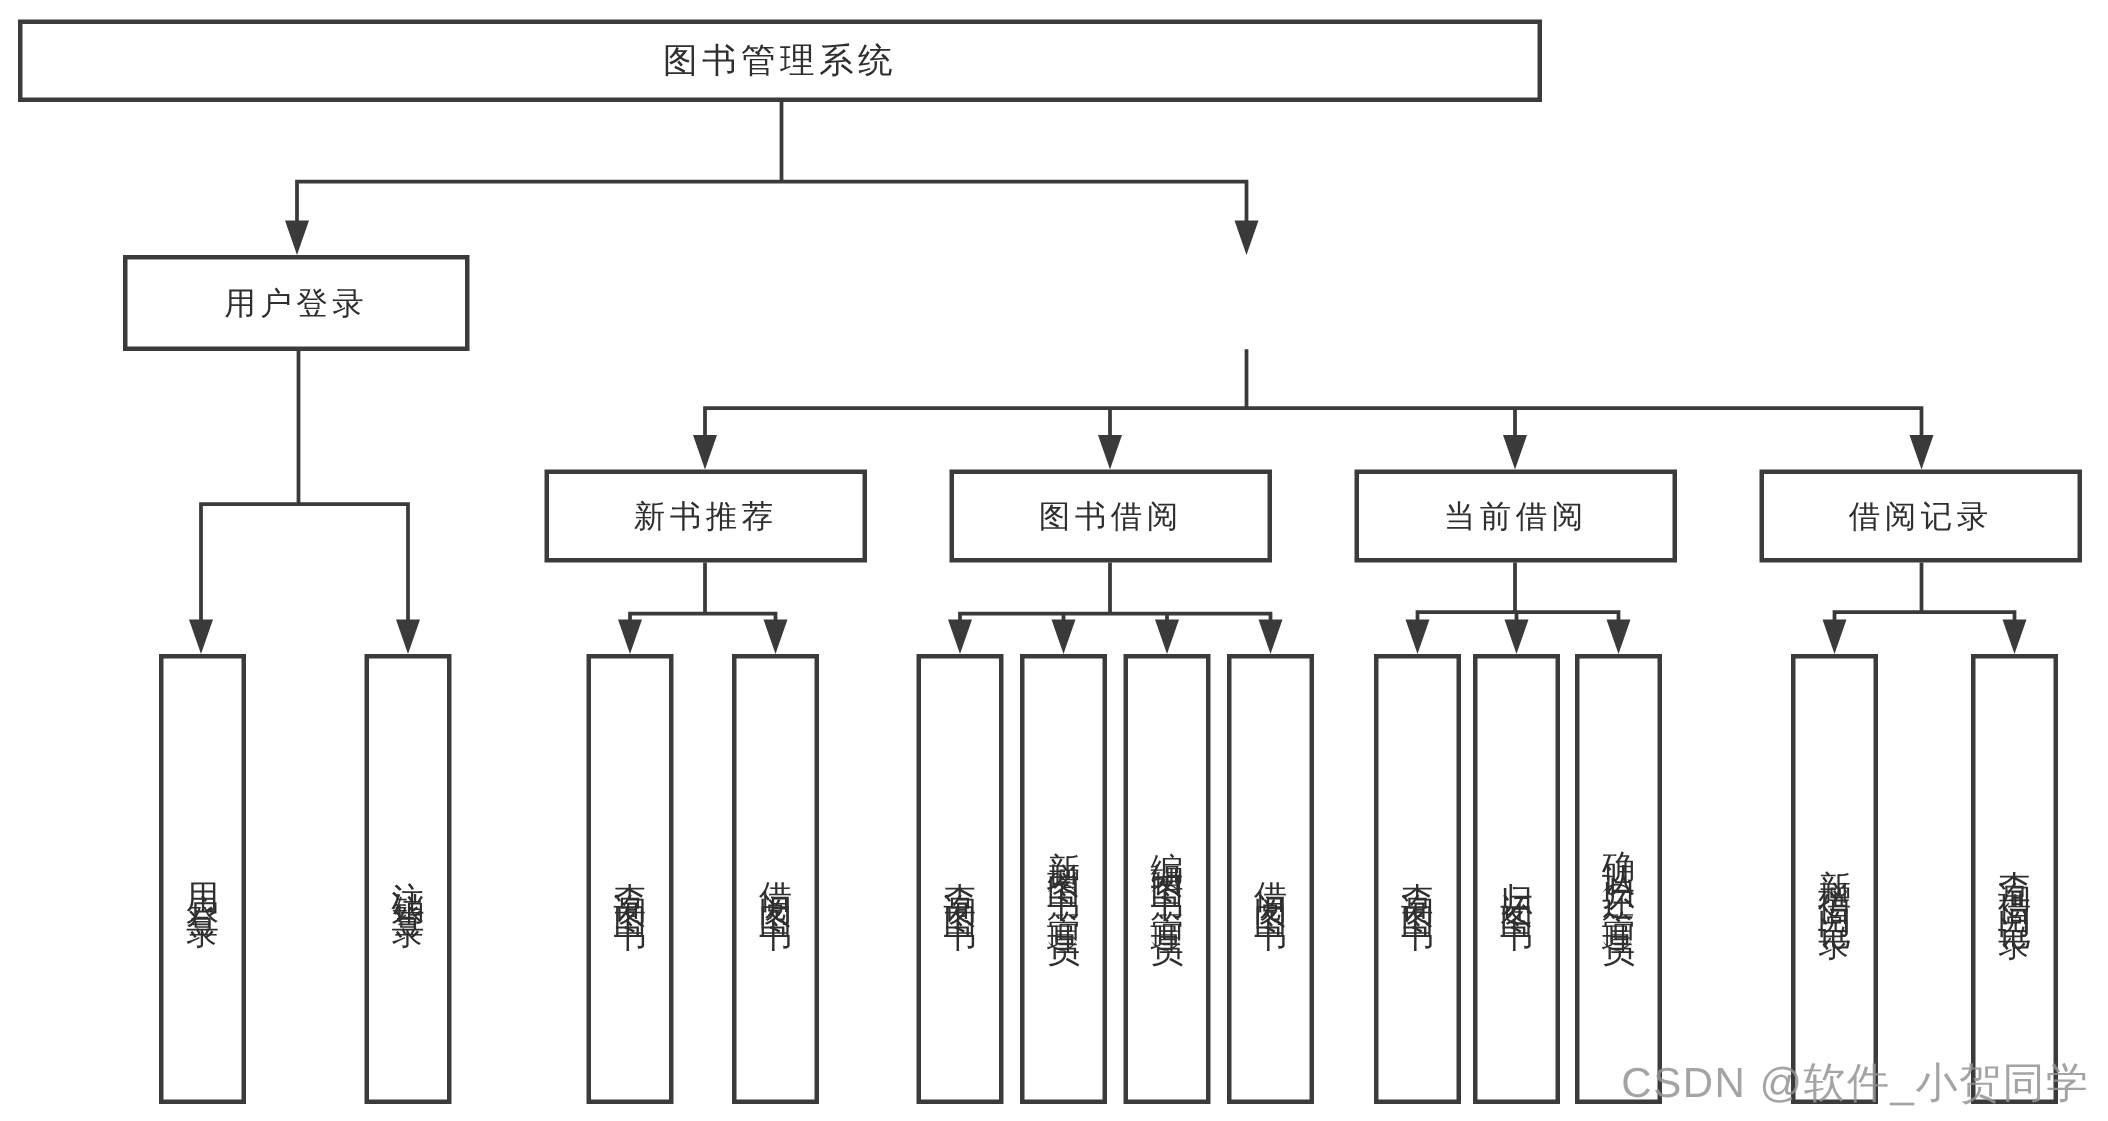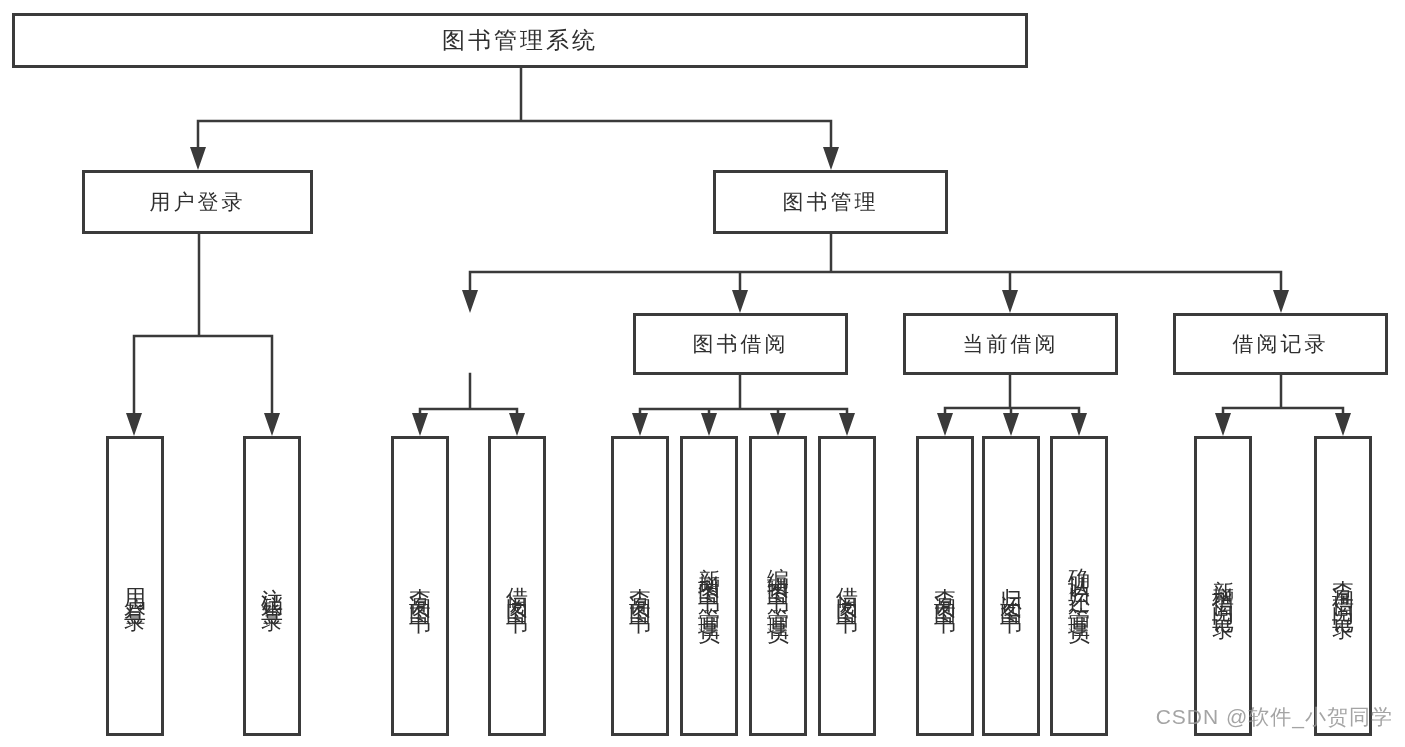--- a/index.html
+++ b/index.html
@@ -45,21 +45,21 @@
     font-size: 22px;
     line-height: 1;
     letter-spacing: 8px;
     color: #2f2f2f;
   }
   .watermark {
     position: absolute;
     right: 12px;
     top: 703px;
     z-index: 3;
-    font-size: 21px;
+    font-size: 28px;
     letter-spacing: 1px;
     color: rgba(148, 148, 148, 0.85);
     white-space: nowrap;
   }
 </style>
 </head>
 <body>
 
 <div class="stage">
 
@@ -83,24 +83,24 @@
              M1215 413 L1231 413 L1223 436 Z  M1335 413 L1351 413 L1343 436 Z" fill="#3a3a3a" stroke="none"></path>
   </svg>
 
   <div class="node" style="left:12px; top:13px; width:1016px; height:55px;">
     <span class="hlabel root-label">图书管理系统</span>
   </div>
 
   <div class="node" style="left:82px; top:170px; width:231px; height:64px;">
     <span class="hlabel branch-label">用户登录</span>
   </div>
-  <div class="node" style="left:713px; top:170px; width:235px; height:64px;">
-    <span class="hlabel branch-label">图书管理</span>
+
+  <div class="node" style="left:363px; top:313px; width:215px; height:62px;">
+    <span class="hlabel branch-label">新书推荐</span>
   </div>
-
   <div class="node" style="left:903px; top:313px; width:215px; height:62px;">
     <span class="hlabel branch-label">当前借阅</span>
   </div>
   <div class="node" style="left:633px; top:313px; width:215px; height:62px;">
     <span class="hlabel branch-label">图书借阅</span>
   </div>
   <div class="node" style="left:1173px; top:313px; width:215px; height:62px;">
     <span class="hlabel branch-label">借阅记录</span>
   </div>
 

